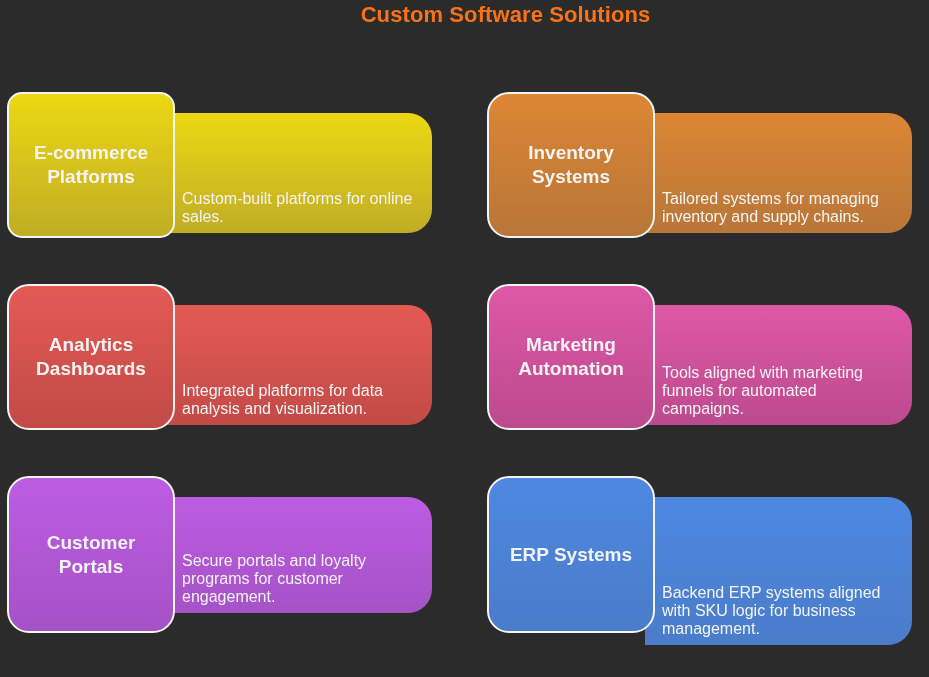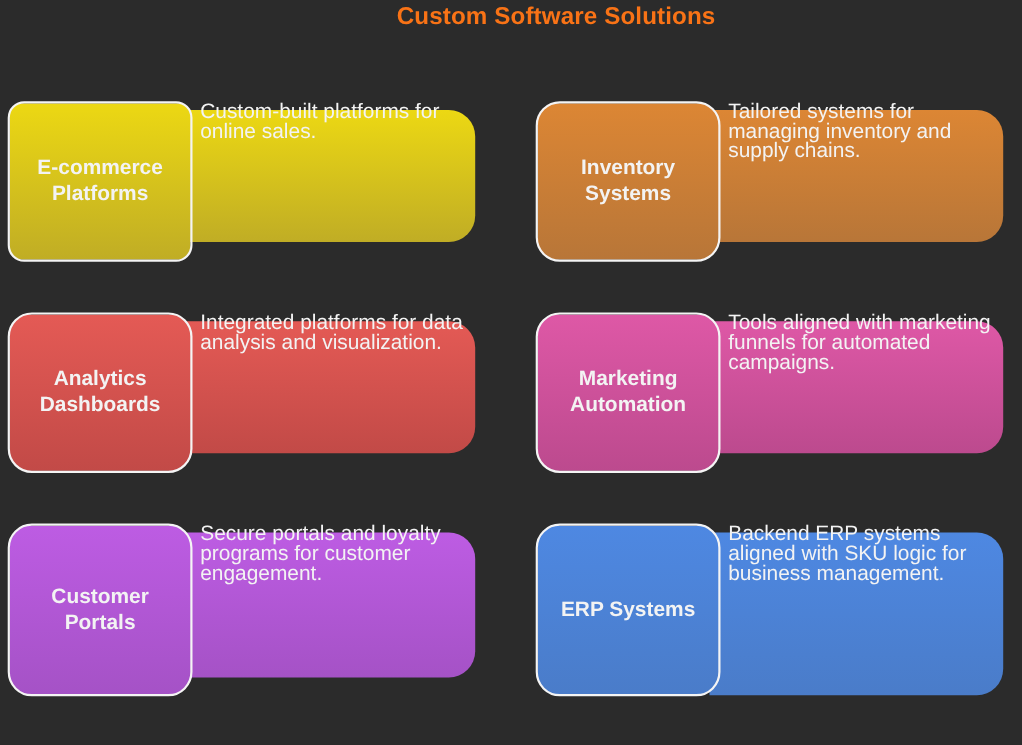--- a/index.html
+++ b/index.html
@@ -27,31 +27,31 @@
       margin-left: 41px;
     }
     .card {
       position: absolute;
       width: 440px;
       height: 146px;
     }
     .desc-box {
       position: absolute;
       left: 165px;
-      top: 8px;
+      top: 21px;
       width: 267px;
       height: 120px;
       border-radius: 0 24px 24px 0;
       box-sizing: border-box;
       padding-left: 17px;
       padding-right: 10px;
       display: flex;
-      align-items: flex-start;
+      align-items: flex-end;
       color: #f3f3f3;
-      font-size: 19px;
+      font-size: 16px;
       line-height: 18px;
     }
     .desc-text { position: relative; top: -7px; }
     .label-box {
       position: absolute;
       left: 7px;
       top: 0;
       width: 168px;
       height: 146px;
       box-sizing: border-box;
@@ -109,21 +109,21 @@
   <div class="desc-box" style="background: linear-gradient(rgb(222, 88, 166), rgb(188, 74, 142));">
     <span class="desc-text">Tools aligned with marketing funnels for automated campaigns.</span>
   </div>
   <div class="label-box" style="background: linear-gradient(rgb(222, 88, 166), rgb(188, 74, 142));">
     <span class="label-text">Marketing
 Automation</span>
   </div>
 </div>
 
 <div class="card" style="left:0px; top:476px;">
-  <div class="desc-box" style="height: 132px; background: linear-gradient(rgb(189, 92, 227), rgb(165, 82, 198));">
+  <div class="desc-box" style="height: 116px; background: linear-gradient(rgb(189, 92, 227), rgb(165, 82, 198));">
     <span class="desc-text">Secure portals and loyalty programs for customer engagement.</span>
   </div>
   <div class="label-box" style="height: 157px; background: linear-gradient(rgb(189, 92, 227), rgb(165, 82, 198));">
     <span class="label-text">Customer
 Portals</span>
   </div>
 </div>
 
 <div class="card" style="left:480px; top:476px;">
   <div class="desc-box" style="height: 148px; background: linear-gradient(rgb(78, 136, 226), rgb(74, 124, 201));">

